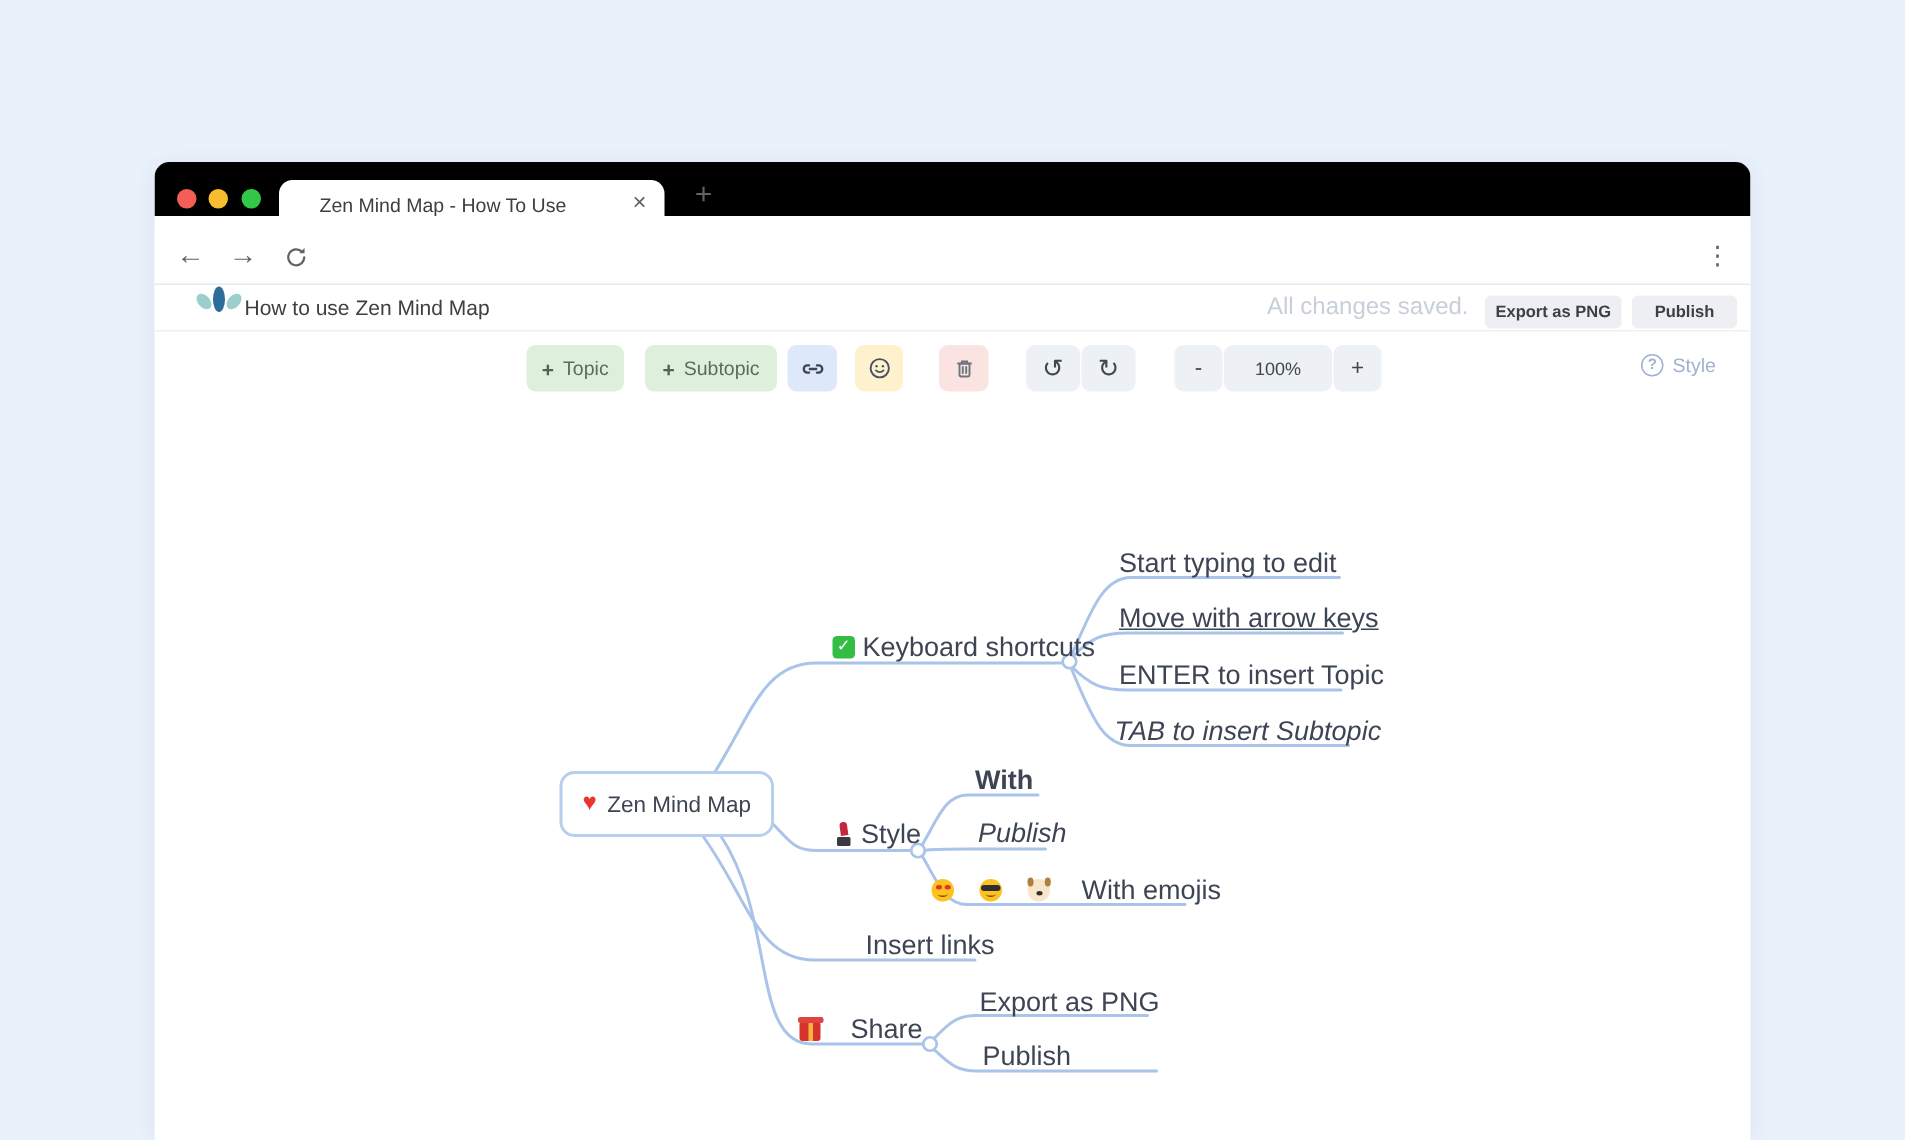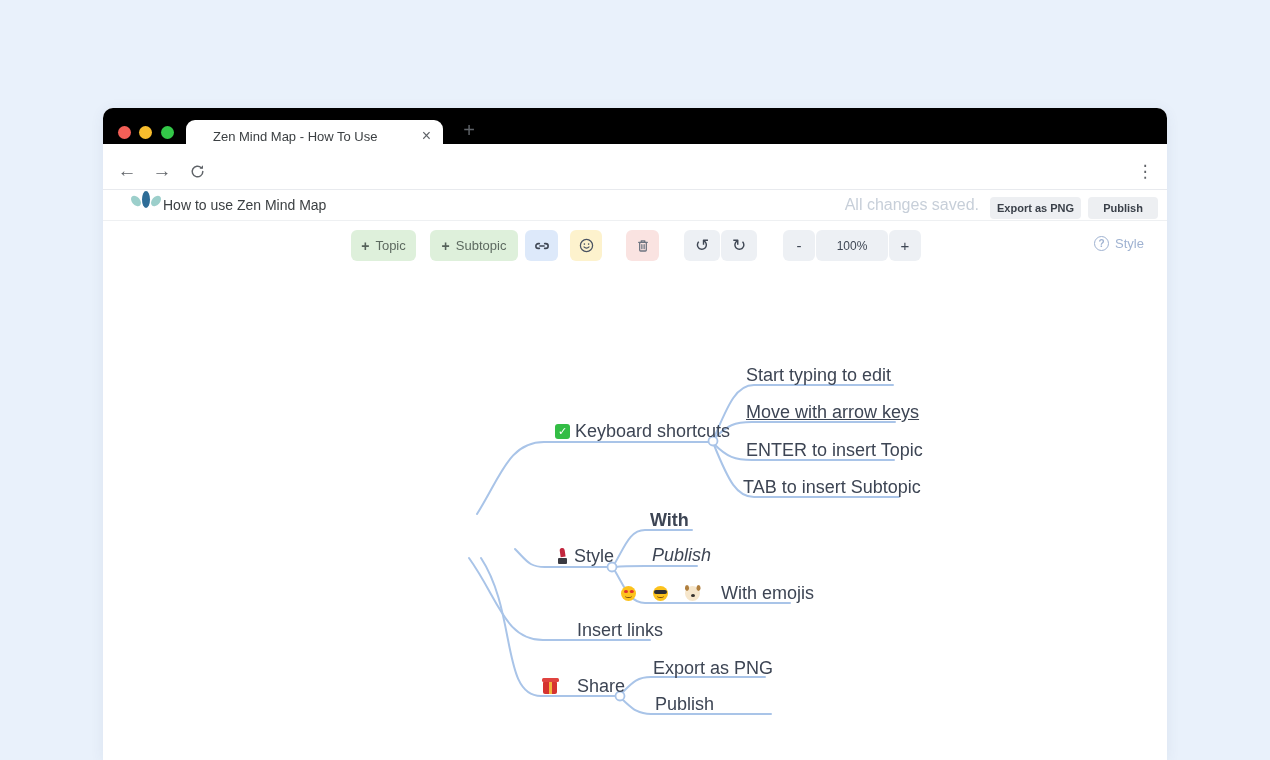--- a/index.html
+++ b/index.html
@@ -220,35 +220,39 @@
       <path d="M520,584 C529,575 534,569 548,569 L662,569"></path>
       <path d="M520,592 C529,600 534,606 548,606 L668,606"></path>
     </g>
     <g fill="#ffffff" stroke="#a9c4e8" stroke-width="1.8">
       <circle cx="610" cy="333" r="4.5"></circle>
       <circle cx="509" cy="459" r="4.5"></circle>
       <circle cx="517" cy="588" r="4.5"></circle>
     </g>
   </svg>
 
+  <div class="root-node">
+    <span class="emoji-heart"></span>
+    <span>Zen Mind Map</span>
+  </div>
 
   <div class="mm-label" style="left:452px; top:314px;">
     <span class="emoji-check"></span>
     <span>Keyboard shortcuts</span>
   </div>
   <div class="mm-label" style="left:643px; top:258px;">
     <span>Start typing to edit</span>
   </div>
   <div class="mm-label" style="left:643px; top:295px;text-decoration:underline;">
     <span>Move with arrow keys</span>
   </div>
   <div class="mm-label" style="left:643px; top:333px;">
     <span>ENTER to insert Topic</span>
   </div>
-  <div class="mm-label" style="left:640px; top:370px;">
+  <div class="mm-label" style="left:640px; top:370px;font-style:italic;">
     <span>TAB to insert Subtopic</span>
   </div>
 
   <div class="mm-label" style="left:453px; top:439px;">
     <span class="emoji-lipstick"></span>
     <span>Style</span>
   </div>
   <div class="mm-label lab-bold" style="left:547px; top:403px;">
     <span>With</span>
   </div>
@@ -259,21 +263,21 @@
     <span class="face face-hearteyes"></span>
     <span class="face face-sunglasses"></span>
     <span class="emoji-dog"></span>
     <span style="margin-left:4px;">With emojis</span>
   </div>
 
   <div class="mm-label" style="left:474px; top:513px;">
     <span>Insert links</span>
   </div>
 
-  <div class="mm-label" style="left:440px; top:569px;gap:20px;">
+  <div class="mm-label" style="left:430px; top:569px;gap:20px;">
     <span class="emoji-gift"></span>
     <span>Share</span>
   </div>
   <div class="mm-label" style="left:550px; top:551px;">
     <span>Export as PNG</span>
   </div>
   <div class="mm-label" style="left:552px; top:587px;">
     <span>Publish</span>
   </div>
 

